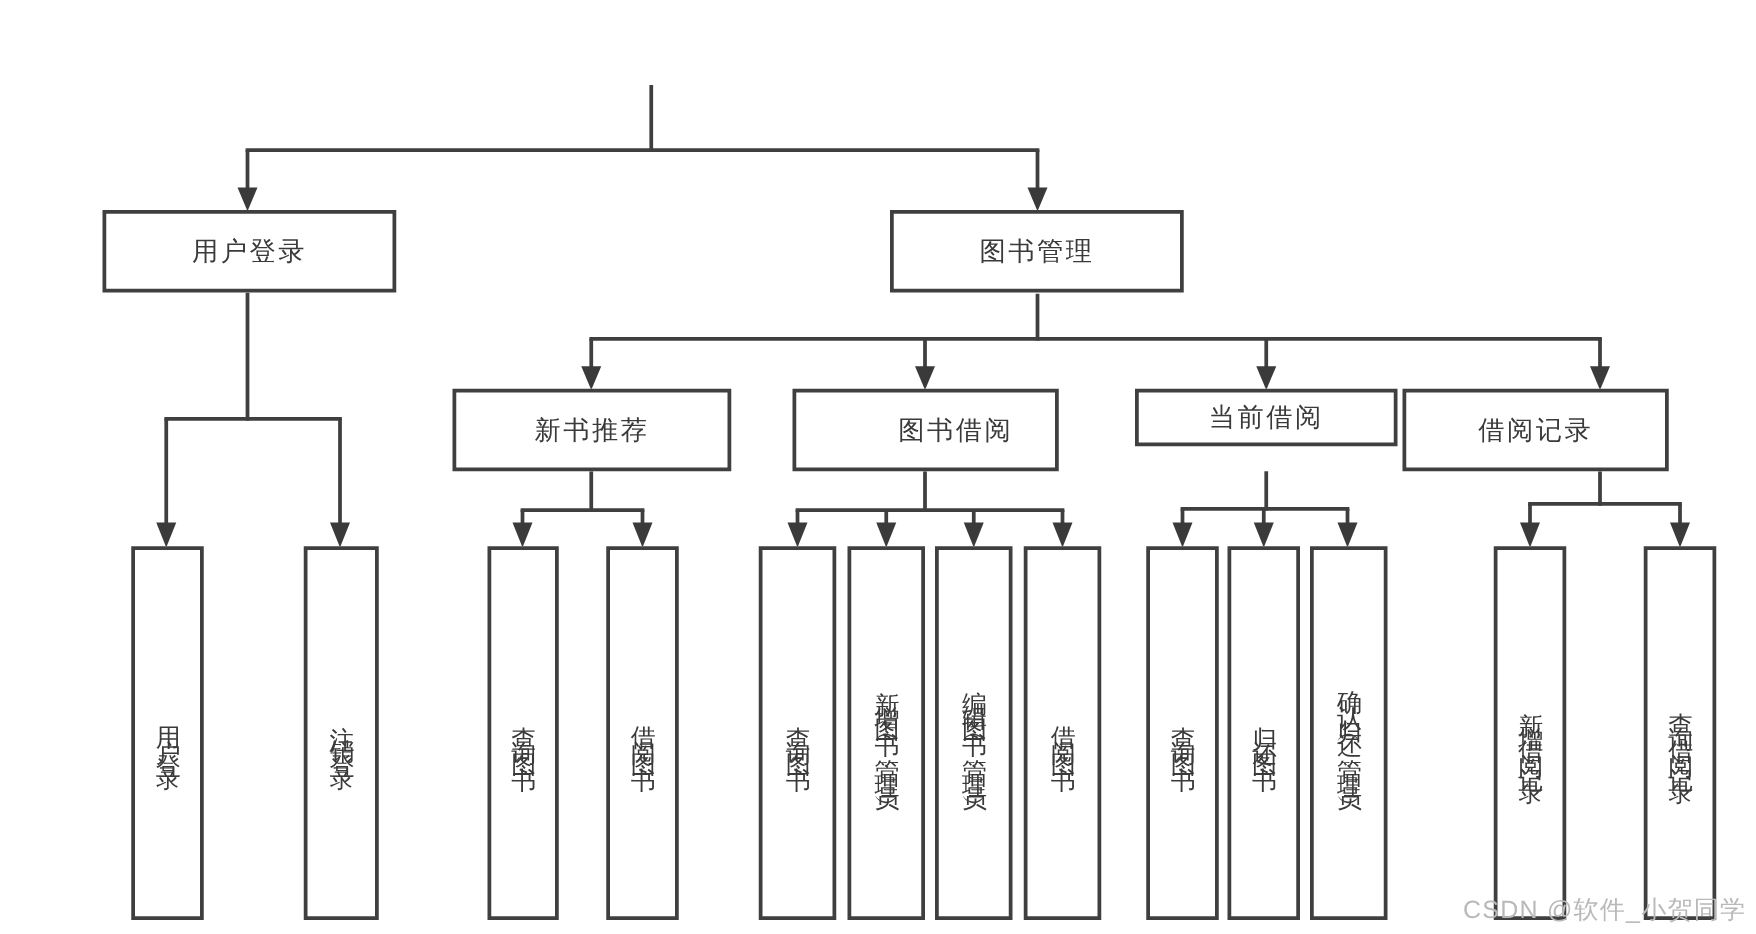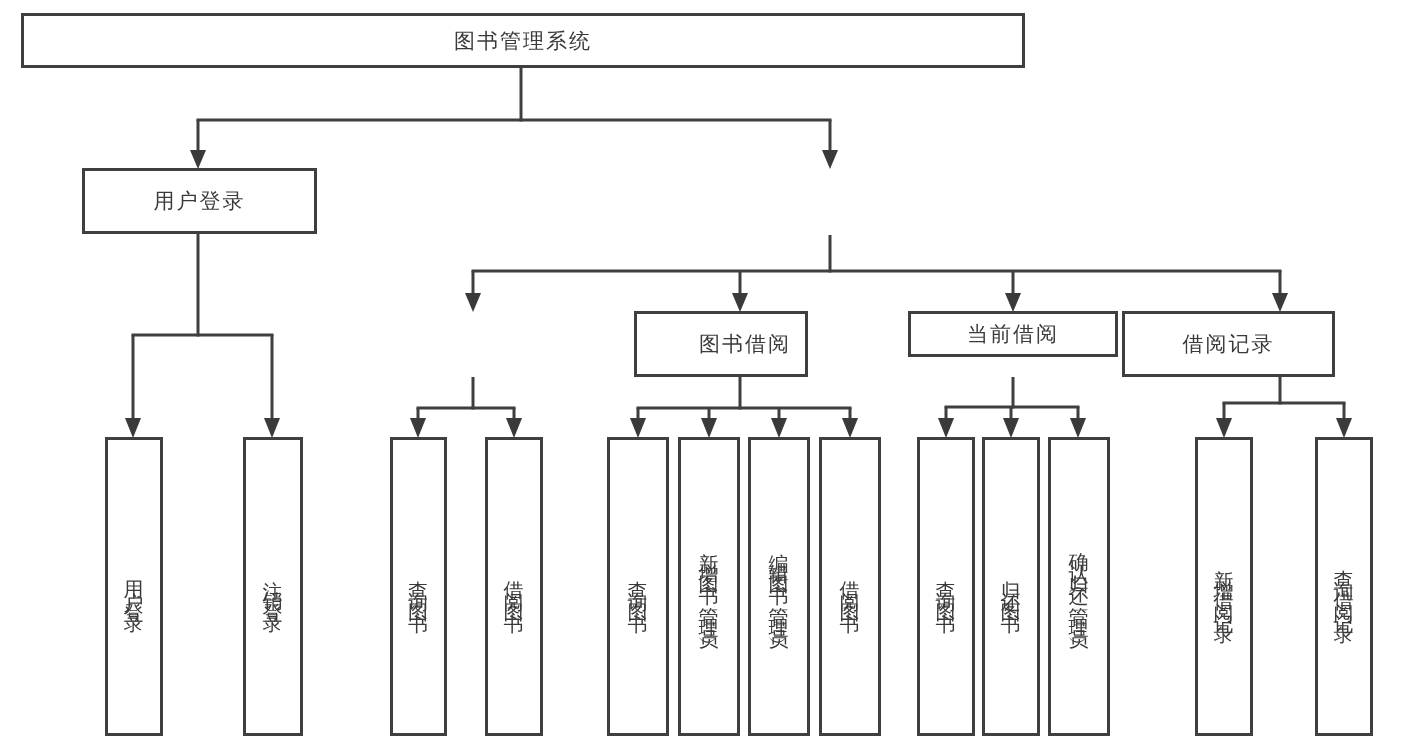--- a/index.html
+++ b/index.html
@@ -40,21 +40,21 @@
     line-height:1.1;
     white-space:nowrap;
   }
   
   .n-root{left:21px;top:13px;width:1004px;height:55px;}
   
   .n-user-login{left:82px;top:168px;width:235px;height:66px;}
   .n-book-mgmt{left:712px;top:168px;width:235px;height:66px;}
   
   .n-new-book{left:362px;top:311px;width:223px;height:66px;}
-  .n-book-borrow{left:634px;top:311px;width:174px;height:66px;padding-left:48px;}
+  .n-book-borrow{left:634px;top:311px;width:213px;height:66px;padding-left:48px;}
   .n-current-borrow{left:908px;top:311px;width:210px;height:46px;}
   .n-borrow-records{left:1122px;top:311px;width:213px;height:66px;}
   
   .lf-1{left:105px;width:58px;}
   .lf-2{left:243px;width:60px;}
   .lf-3{left:390px;width:57px;}
   .lf-4{left:485px;width:58px;}
   .lf-5{left:607px;width:62px;}
   .lf-6{left:678px;width:62px;}
   .lf-7{left:748px;width:62px;}
@@ -133,28 +133,31 @@
     <polygon points="1070,418 1086,418 1078,438"></polygon>
 
     <line x1="1280" y1="377" x2="1280" y2="404.5"></line>
     <line x1="1222.5" y1="403" x2="1345.5" y2="403"></line>
     <line x1="1224" y1="403" x2="1224" y2="420"></line>
     <polygon points="1216,418 1232,418 1224,438"></polygon>
     <line x1="1344" y1="403" x2="1344" y2="420"></line>
     <polygon points="1336,418 1352,418 1344,438"></polygon>
   </svg>
 
-  <div class="hbox n-root">
-    <span>图书管理系统</span>
-  </div>
 
   <div class="hbox n-user-login">
     <span>用户登录</span>
   </div>
-
+  <div class="hbox n-book-mgmt">
+    <span>图书管理</span>
+  </div>
+
+  <div class="hbox n-new-book">
+    <span>新书推荐</span>
+  </div>
   <div class="hbox n-book-borrow">
     <span>图书借阅</span>
   </div>
   <div class="hbox n-current-borrow">
     <span>当前借阅</span>
   </div>
   <div class="hbox n-borrow-records">
     <span>借阅记录</span>
   </div>
 
@@ -191,14 +194,15 @@
   <div class="vbox lf-11">
     <span class="vtext">确认归还（管理员）</span>
   </div>
   <div class="vbox lf-12">
     <span class="vtext">新增借阅记录</span>
   </div>
   <div class="vbox lf-13">
     <span class="vtext">查询借阅记录</span>
   </div>
 
+  <div class="watermark">CSDN @软件_小贺同学</div>
 
 </div>
 
 </body></html>

